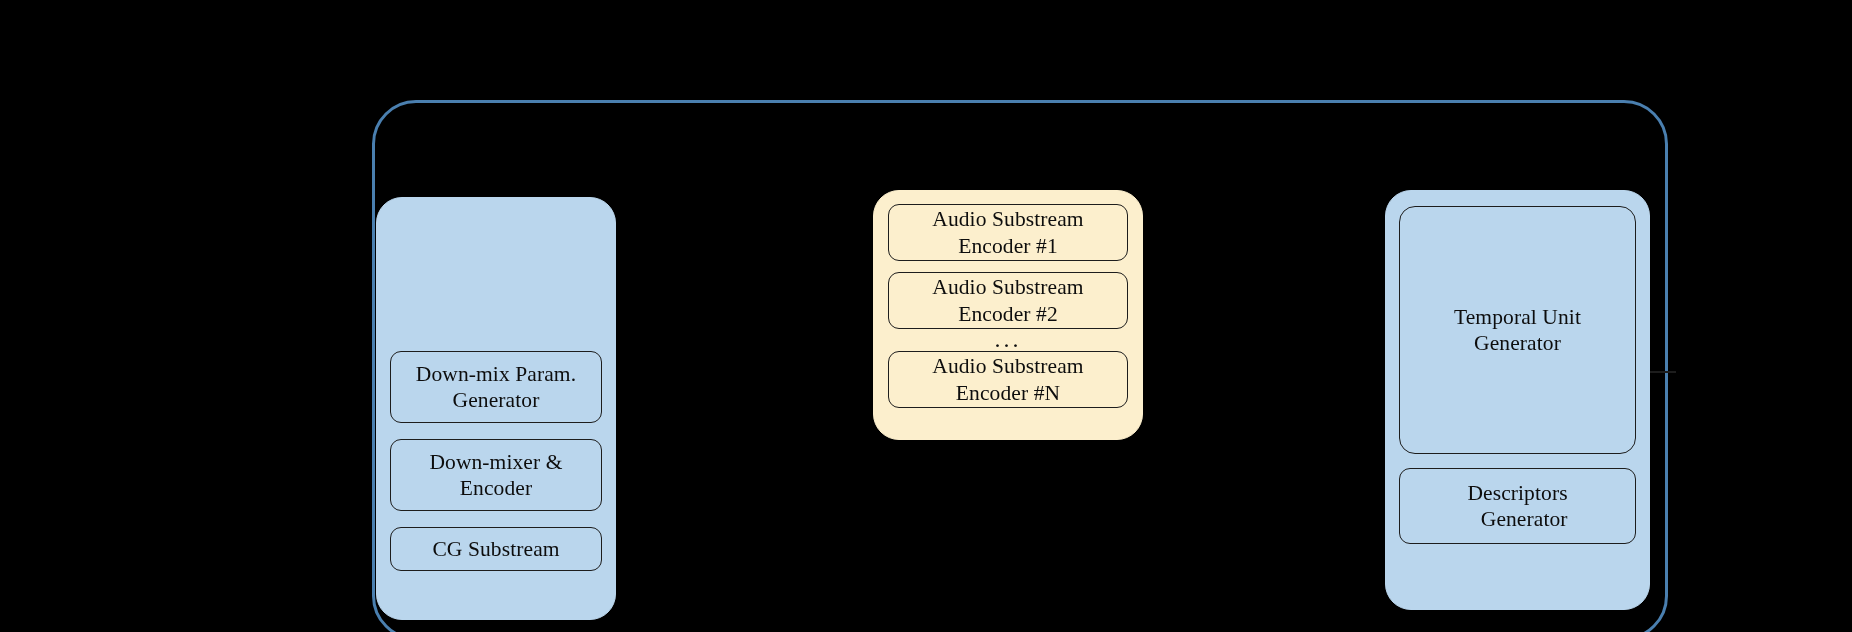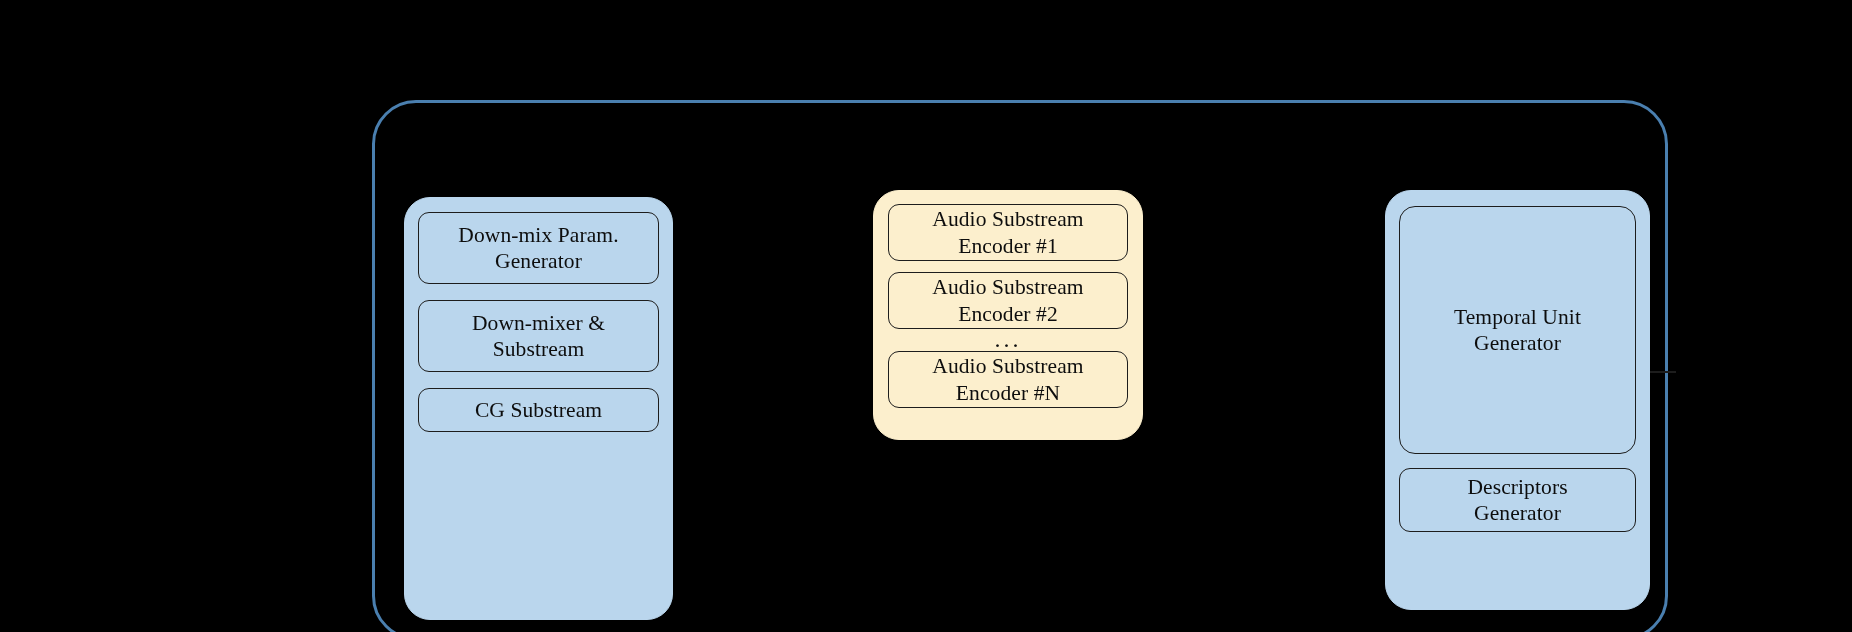--- a/index.html
+++ b/index.html
@@ -41,26 +41,26 @@
   .group-blue {
     background: #bad6ed;
     border: 1px solid #bad6ed;
   }
   .group-cream {
     background: #fcefcd;
     border: 1px solid #fcefcd;
   }
 
   .panel-left {
-    left: 404px;
+    left: 376px;
     top: 197px;
-    width: 269px;
+    width: 240px;
     height: 423px;
     padding: 14px 13px 16px 13px;
-    justify-content: flex-start;
+    justify-content: flex-end;
   }
   .panel-center {
     left: 873px;
     top: 190px;
     width: 270px;
     height: 250px;
     padding: 13px 14px 26px 14px;
     justify-content: flex-start;
   }
   .panel-right {
@@ -94,21 +94,21 @@
   .panel-left .box.h1 { height: 44px; }
   .panel-left .gap { height: 16px; flex: none; width: 100%; }
 
   .panel-center .box.h2 { height: 57px; }
   .panel-center .gap-s { height: 11px; flex: none; width: 100%; }
 
   .panel-right .box.big {
     height: 248px;
     border-radius: 16px;
   }
-  .panel-right .box.h2 { height: 64px; }
+  .panel-right .box.h2 { height: 76px; text-align: right; }
   .panel-right .gap { height: 14px; flex: none; width: 100%; }
 
   
   .ellipsis {
     width: 100%;
     text-align: center;
     color: #0d0d0d;
     font-size: 24px;
     line-height: 20px;
     height: 22px;
@@ -140,21 +140,21 @@
       <span>
         <span class="box-line">Down-mix Param.</span>
         <span class="box-line">Generator</span>
       </span>
     </div>
     <div class="gap"></div>
 
     <div class="box box-blue h2">
       <span>
         <span class="box-line">Down-mixer &amp;</span>
-        <span class="box-line">Substream</span>
+        <span class="box-line">Encoder</span>
       </span>
     </div>
     <div class="gap"></div>
 
     <div class="box box-blue h1">
       <span class="box-line">CG Substream</span>
     </div>
     <div class="gap"></div>
 
     <div class="gap"></div>

